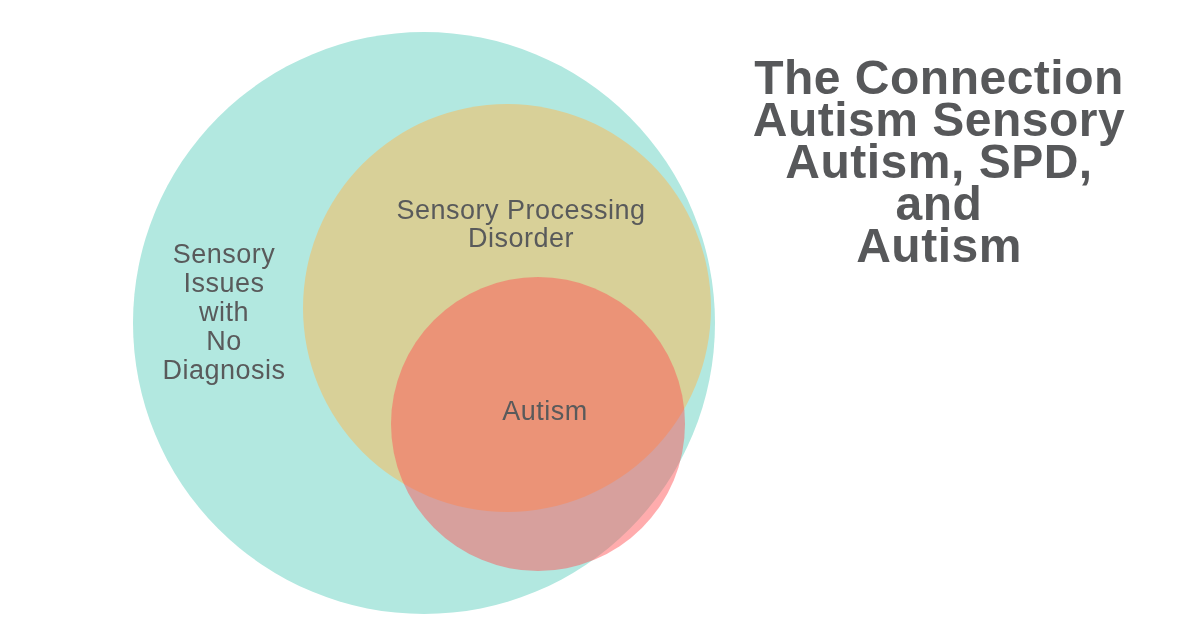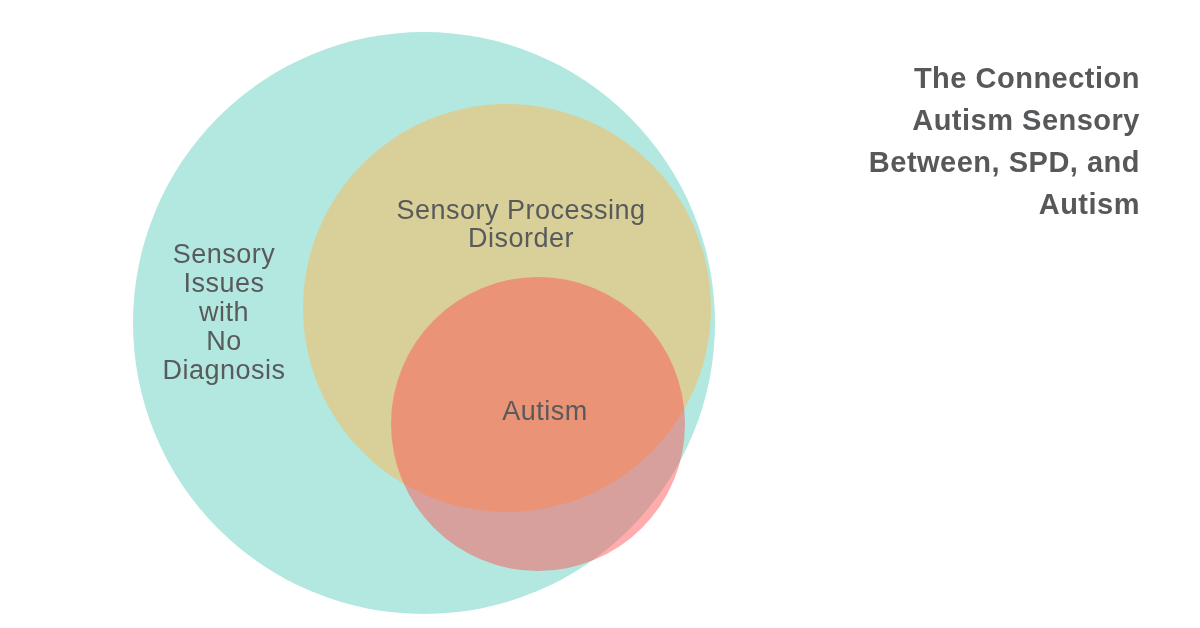--- a/index.html
+++ b/index.html
@@ -33,22 +33,22 @@
   }
   .label-sensory-issues { left: 124px; top: 240px; width: 200px; }
   .label-spd            { left: 361px; top: 196px; width: 320px; line-height: 28px; }
   .label-autism         { left: 445px; top: 397px; width: 200px; }
 
   .page-title {
     position: absolute;
     left: 738px;
     top: 57px;
     width: 402px;
-    text-align: right;
-    font-size: 29px;
+    text-align: center;
+    font-size: 48px;
     line-height: 42px;
     font-weight: 700;
     letter-spacing: 0.5px;
     color: #57585a;
   }
 </style>
 </head>
 <body>
 
 <div class="stage">
@@ -72,17 +72,17 @@
     <div>Diagnosis</div>
   </div>
 
   <div class="vlabel label-autism" style="color: rgb(89, 90, 91);">
     <div>Autism</div>
   </div>
 
   <div class="page-title" style="color: rgb(87, 88, 90);">
     <div>The Connection</div>
     <div>Autism Sensory</div>
-    <div>Between, SPD, and</div>
+    <div>Autism, SPD, and</div>
     <div>Autism</div>
   </div>
 
 </div>
 
 </body></html>

